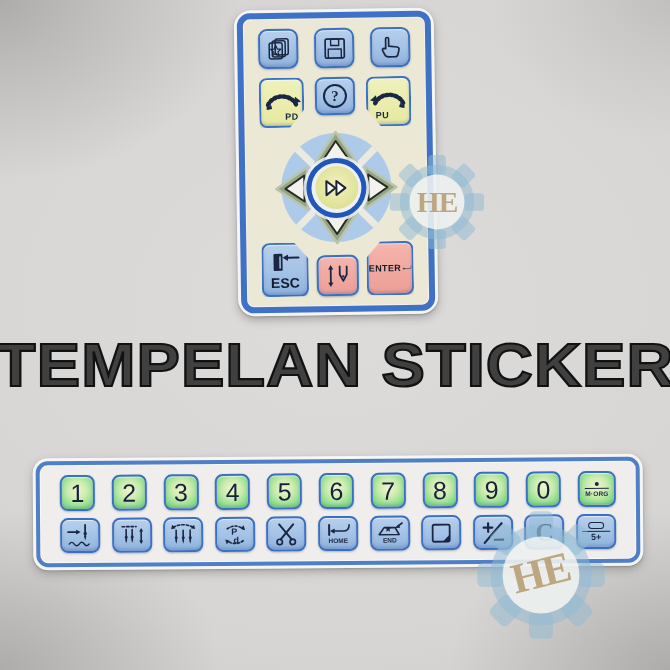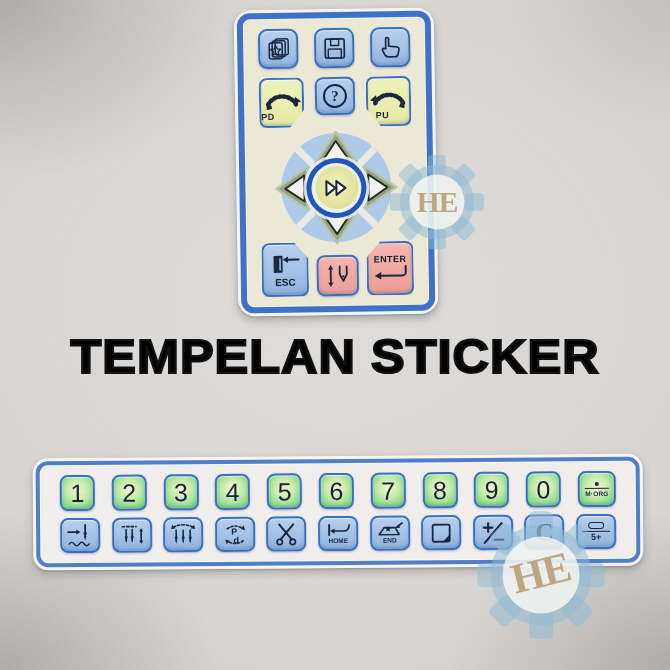--- a/index.html
+++ b/index.html
@@ -39,21 +39,21 @@
     background:#ebe8d6;display:flex;flex-direction:column;padding:10px 15px;
     box-shadow:inset 0 0 0 1px rgba(255,255,255,.5);
   }
   .t-row1{display:flex;justify-content:space-between;}
   .t-row1 .key{width:40px;height:40px;border-radius:9px;}
   .t-row2{display:flex;justify-content:space-between;align-items:flex-start;margin-top:9px;}
   .pd-key,.pu-key{width:45px;height:50px;border-radius:10px;flex-direction:column;padding-top:4px;}
   .pd-key{clip-path:polygon(0 0,100% 0,100% 64%,68% 100%,0 100%);}
   .pu-key{clip-path:polygon(0 0,100% 0,100% 100%,32% 100%,0 64%);}
   .dial-label{font-size:9px;font-weight:700;color:#1b2742;letter-spacing:.5px;}
-  .pd-key .dial-label{align-self:flex-start;margin-left:0;}
+  .pd-key .dial-label{align-self:flex-start;margin-left:24px;}
   .pu-key .dial-label{align-self:flex-end;margin-right:20px;}
   .help-key{width:40px;height:38px;border-radius:9px;margin-top:2px;}
   .qmark{box-sizing:border-box;width:24px;height:24px;border:2px solid #1b2742;border-radius:50%;
     display:flex;align-items:center;justify-content:center;font-size:15px;font-weight:700;color:#1b2742;
     font-family:"Liberation Serif",serif;}
   
   .dpad{position:relative;width:118px;height:110px;margin:6px auto 0;}
   .dpad-circle{position:absolute;left:4px;right:4px;top:0;bottom:0;border-radius:50%;
     background:#adcbe9;overflow:hidden;}
   .dpad-circle::before,.dpad-circle::after{content:"";position:absolute;left:-25%;top:50%;
@@ -68,29 +68,29 @@
   .dpad-center{position:absolute;left:50%;top:50%;width:60px;height:60px;margin:-30px 0 0 -30px;
     border-radius:50%;background:#2057b8;border:none;padding:0;cursor:pointer;z-index:3;
     display:flex;align-items:center;justify-content:center;
     box-shadow:0 0 0 3px rgba(240,244,250,.85), 0 1px 3px rgba(40,60,100,.4);}
   .dpad-white{width:50px;height:50px;border-radius:50%;background:#edf1f7;display:flex;align-items:center;justify-content:center;}
   .dpad-yellow{width:43px;height:43px;border-radius:50%;background:radial-gradient(circle at 50% 45%,#f0f0c4 0%,#dde08f 80%);
     display:flex;align-items:center;justify-content:center;}
   .t-row3{display:flex;justify-content:space-between;align-items:flex-end;margin-top:auto;}
   .esc-key{width:47px;height:54px;border-radius:10px;flex-direction:column;
     clip-path:polygon(0 0,70% 0,100% 30%,100% 100%,0 100%);}
-  .enter-key{width:47px;height:54px;border-radius:10px;flex-direction:column;
+  .enter-key{width:47px;height:54px;border-radius:10px;flex-direction:row;
     clip-path:polygon(30% 0,100% 0,100% 100%,0 100%,0 30%);}
   .needle-key{width:42px;height:41px;border-radius:9px;}
-  .esc-label{font-size:10px;font-weight:700;color:#101a30;margin-top:1px;}
+  .esc-label{font-size:14px;font-weight:700;color:#101a30;margin-top:1px;}
   .enter-label{font-size:9px;font-weight:700;color:#101a30;letter-spacing:.4px;}
 
   
   .headline{position:absolute;left:0;top:329px;width:670px;text-align:center;
-    font-size:48px;font-weight:700;color:#000000;letter-spacing:1px;
+    font-size:62px;font-weight:700;color:#404040;letter-spacing:1px;
     -webkit-text-stroke:2.2px #121212;white-space:nowrap;}
   .headline span{display:inline-block;transform:scaleX(1.05);}
 
   
   .sticker-strip{
     position:absolute;left:33px;top:456px;width:604px;height:106px;padding:3px;
     background:rgba(247,247,245,.93);border-radius:15px;transform:rotate(-0.45deg);
     box-shadow:0 4px 9px rgba(80,80,75,.35), 0 1px 2px rgba(80,80,75,.3);
   }
   .frame-strip{

